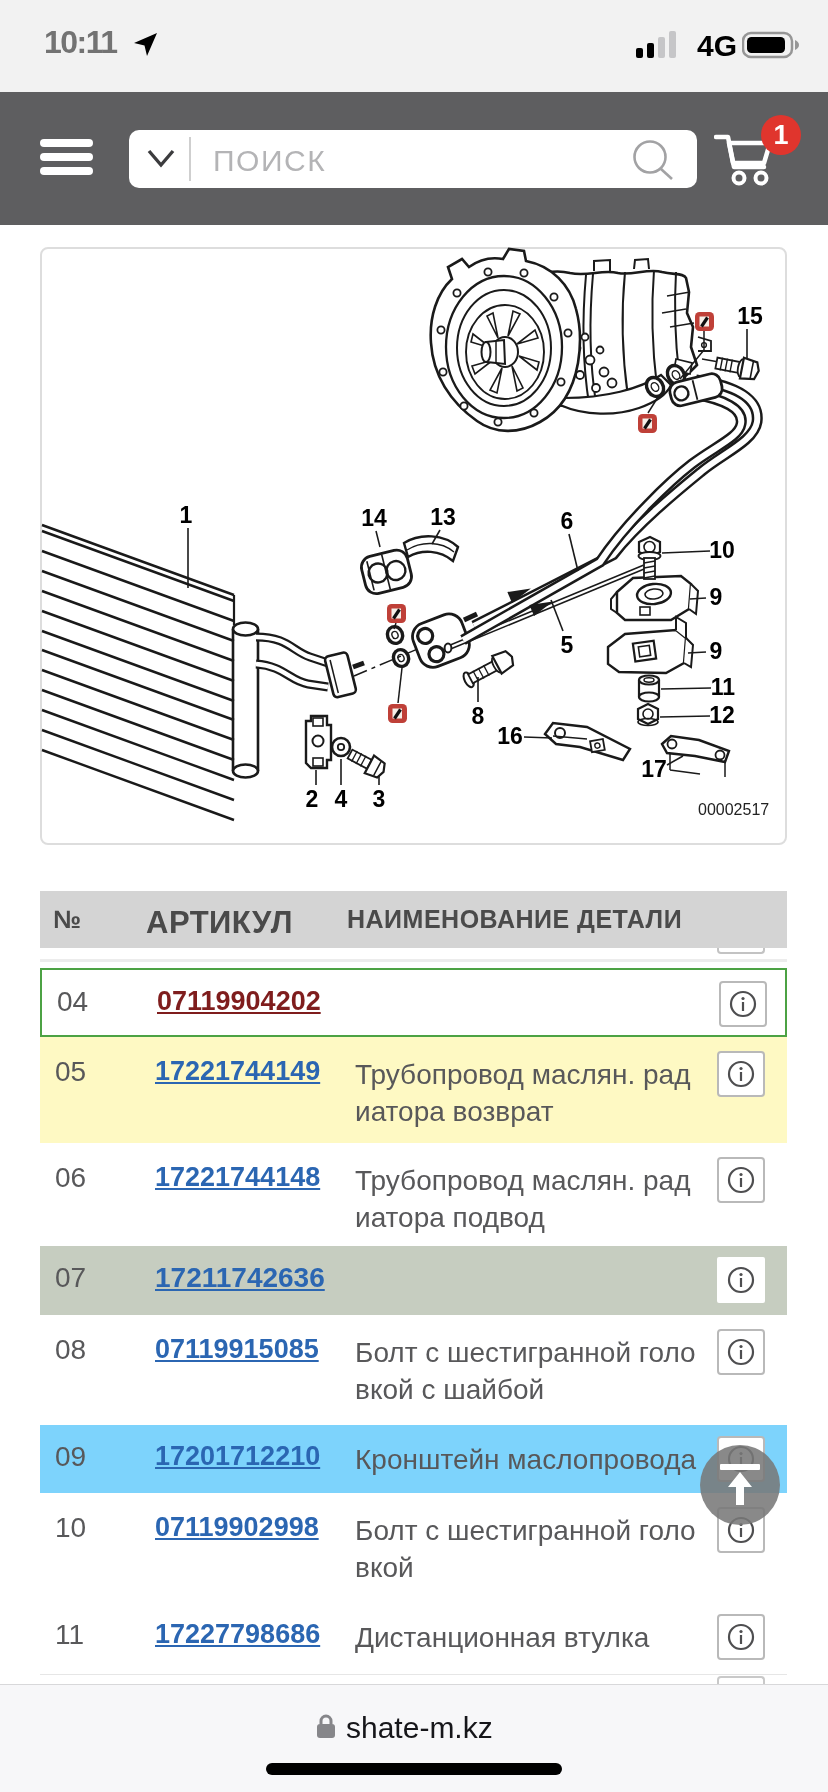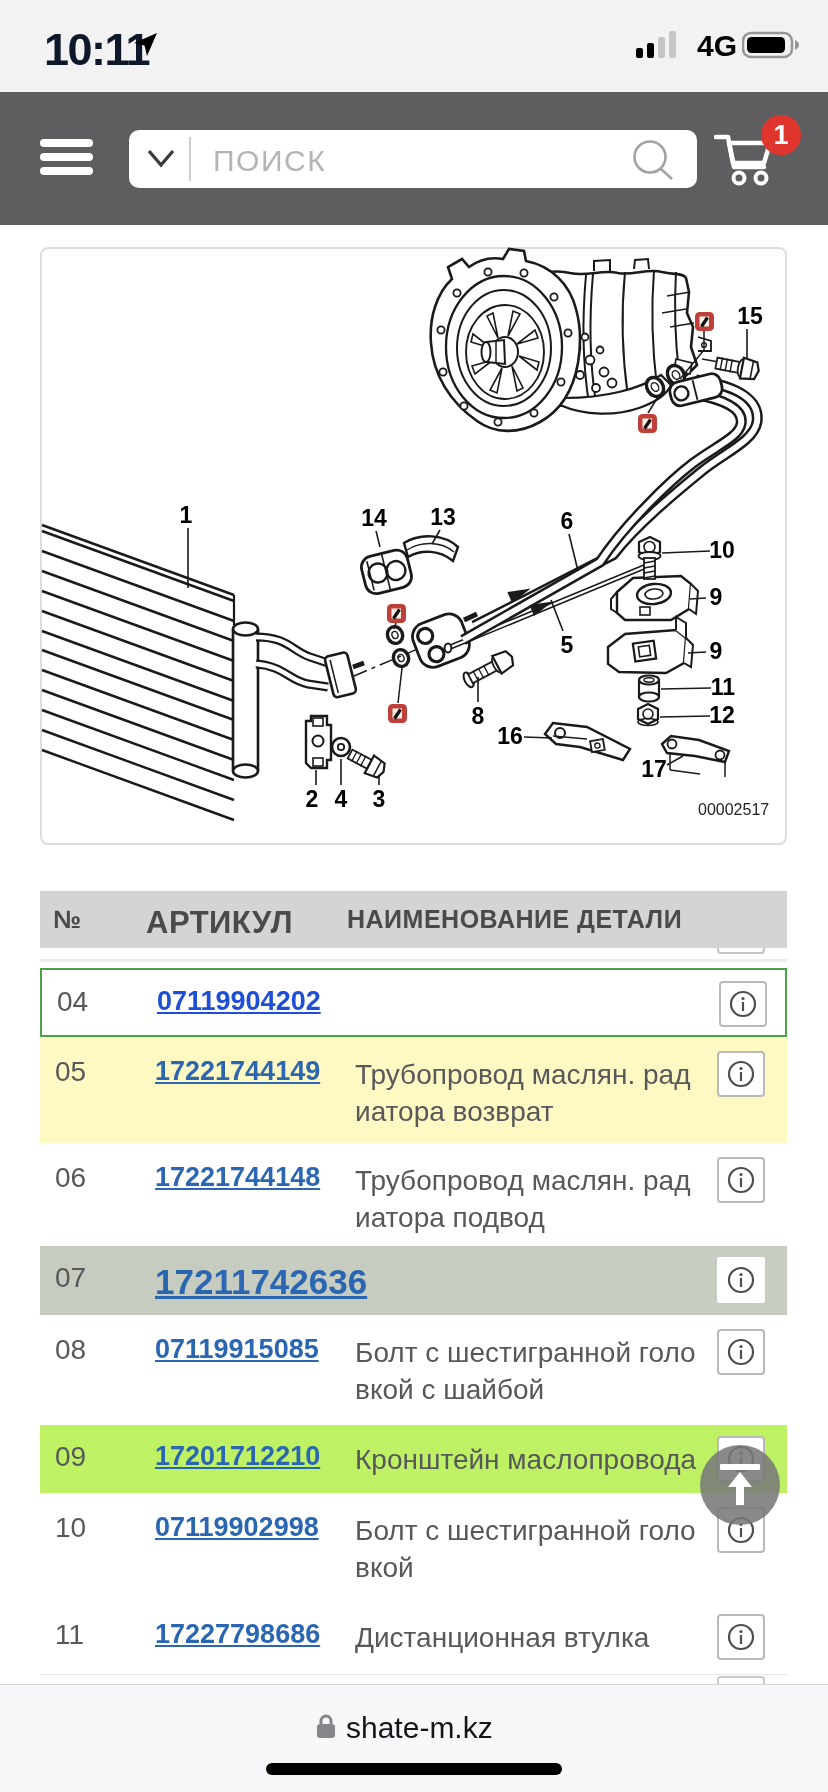--- a/index.html
+++ b/index.html
@@ -4,21 +4,21 @@
 <style>
   * { margin:0; padding:0; box-sizing:border-box; }
   html,body { width:828px; height:1792px; background:#fff; font-family:"Liberation Sans", sans-serif; overflow:hidden; position:relative; }
   .abs { position:absolute; }
 </style>
 </head>
 <body>
 
 <div class="abs" style="left:0;top:0;width:828px;height:92px;background:#f2f2f2;"></div>
 
-<div class="abs" style="left:44px;top:24px;font-size:45px;font-weight:700;color:#0f172a;letter-spacing:-1.5px;">10:11</div>
+<div class="abs" style="left:44px;top:24px;font-size:32px;font-weight:700;color:#737373;letter-spacing:-1.5px;">10:11</div>
 
 <svg class="abs" style="left:131px;top:29px;" width="30" height="30" viewBox="0 0 30 30">
     <path d="M26 4 L16 27 L13.5 16.5 L3 14 Z" fill="#000"></path>
   </svg>
 
 <svg class="abs" style="left:636px;top:30px;" width="50" height="32" viewBox="0 0 50 32">
     <rect x="0" y="18" width="7" height="10" rx="2" fill="#000"></rect>
     <rect x="11" y="13" width="7" height="15" rx="2" fill="#000"></rect>
     <rect x="22" y="7" width="7" height="21" rx="2" fill="#c6c6c8"></rect>
     <rect x="33" y="1" width="7" height="27" rx="2" fill="#c6c6c8"></rect>
@@ -487,21 +487,21 @@
 <div class="abs" style="left:146px;top:905px;font-size:31px;font-weight:700;color:#4a4a4a;letter-spacing:0.5px;">АРТИКУЛ</div>
 
 <div class="abs" style="left:347px;top:905px;font-size:25px;font-weight:700;color:#4a4a4a;letter-spacing:0.5px;">НАИМЕНОВАНИЕ ДЕТАЛИ</div>
 
 <div class="abs" style="left:717px;top:948px;width:48px;height:6px;border:2px solid #c3c3c3;border-top:none;border-radius:0 0 4px 4px;background:#fff;"></div>
 
 <div class="abs" style="left:40px;top:959px;width:747px;height:3px;background:#ececec;"></div>
 
 <div class="abs" style="left:40px;top:968px;width:747px;height:69px;background:#fff;border:2px solid #4ca244;">
   <div class="abs" style="left:15px;top:16px;font-size:28px;color:#58585a;">04</div>
-  <div class="abs" style="left:115px;top:16px;font-size:27px;font-weight:700;color:#1d4ed8;text-decoration:underline;">07119904202</div>
+  <div class="abs" style="left:115px;top:16px;font-size:27px;font-weight:700;color:#7f1d1d;text-decoration:underline;">07119904202</div>
   <div class="abs" style="left:677px;top:11px;width:48px;height:46px;border:2px solid #b9b9b9;border-radius:4px;background:#fff;">
     <svg width="44" height="42" viewBox="0 0 44 42">
         <circle cx="22" cy="21" r="12" fill="none" stroke="#4e4e50" stroke-width="2.2"></circle>
         <circle cx="22" cy="15.5" r="1.6" fill="#4e4e50"></circle>
         <rect x="20.9" y="19" width="2.2" height="9" fill="#4e4e50"></rect>
       </svg>
   </div>
 </div>
 
 <div class="abs" style="left:40px;top:1141px;width:747px;height:3px;background:#e6e6e6;"></div>
@@ -529,21 +529,21 @@
     <svg width="44" height="42" viewBox="0 0 44 42">
         <circle cx="22" cy="21" r="12" fill="none" stroke="#4e4e50" stroke-width="2.2"></circle>
         <circle cx="22" cy="15.5" r="1.6" fill="#4e4e50"></circle>
         <rect x="20.9" y="19" width="2.2" height="9" fill="#4e4e50"></rect>
       </svg>
   </div>
 </div>
 
 <div class="abs" style="left:40px;top:1246px;width:747px;height:69px;background:#c6cdc0;">
   <div class="abs" style="left:15px;top:16px;font-size:28px;color:#58585a;">07</div>
-  <div class="abs" style="left:115px;top:16px;font-size:35px;font-weight:700;color:#2b66b2;text-decoration:underline;">17211742636</div>
+  <div class="abs" style="left:115px;top:16px;font-size:28px;font-weight:700;color:#2b66b2;text-decoration:underline;">17211742636</div>
   <div class="abs" style="left:677px;top:11px;width:48px;height:46px;border:2px solid #fff;border-radius:2px;background:#fff;">
     <svg width="44" height="42" viewBox="0 0 44 42">
         <circle cx="22" cy="21" r="12" fill="none" stroke="#4e4e50" stroke-width="2.2"></circle>
         <circle cx="22" cy="15.5" r="1.6" fill="#4e4e50"></circle>
         <rect x="20.9" y="19" width="2.2" height="9" fill="#4e4e50"></rect>
       </svg>
   </div>
 </div>
 
 <div class="abs" style="left:40px;top:1423px;width:747px;height:3px;background:#e6e6e6;"></div>
@@ -556,21 +556,21 @@
     <svg width="44" height="42" viewBox="0 0 44 42">
         <circle cx="22" cy="21" r="12" fill="none" stroke="#4e4e50" stroke-width="2.2"></circle>
         <circle cx="22" cy="15.5" r="1.6" fill="#4e4e50"></circle>
         <rect x="20.9" y="19" width="2.2" height="9" fill="#4e4e50"></rect>
       </svg>
   </div>
 </div>
 
 <div class="abs" style="left:40px;top:1491px;width:747px;height:3px;background:#e6e6e6;"></div>
 
-<div class="abs" style="left:40px;top:1425px;width:747px;height:68px;background:#bef264;">
+<div class="abs" style="left:40px;top:1425px;width:747px;height:68px;background:#7dd3fc;">
   <div class="abs" style="left:15px;top:16px;font-size:28px;color:#58585a;">09</div>
   <div class="abs" style="left:115px;top:16px;font-size:27px;font-weight:700;color:#2b66b2;text-decoration:underline;">17201712210</div>
   <div class="abs" style="left:315px;top:16px;font-size:28px;color:#58585a;line-height:37px;width:350px;">Кронштейн маслопровода</div>
   <div class="abs" style="left:677px;top:11px;width:48px;height:46px;border:2px solid #b9b9b9;border-radius:4px;background:#fff;">
     <svg width="44" height="42" viewBox="0 0 44 42">
         <circle cx="22" cy="21" r="12" fill="none" stroke="#4e4e50" stroke-width="2.2"></circle>
         <circle cx="22" cy="15.5" r="1.6" fill="#4e4e50"></circle>
         <rect x="20.9" y="19" width="2.2" height="9" fill="#4e4e50"></rect>
       </svg>
   </div>

